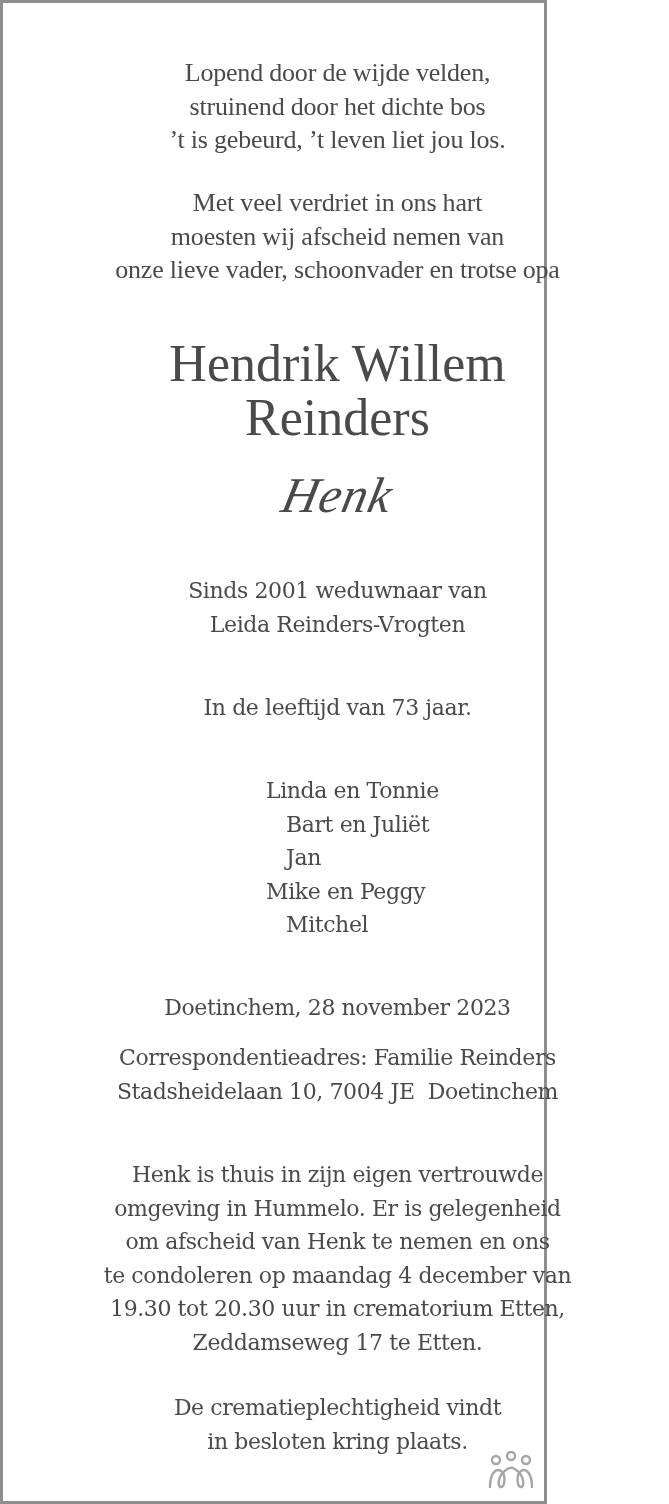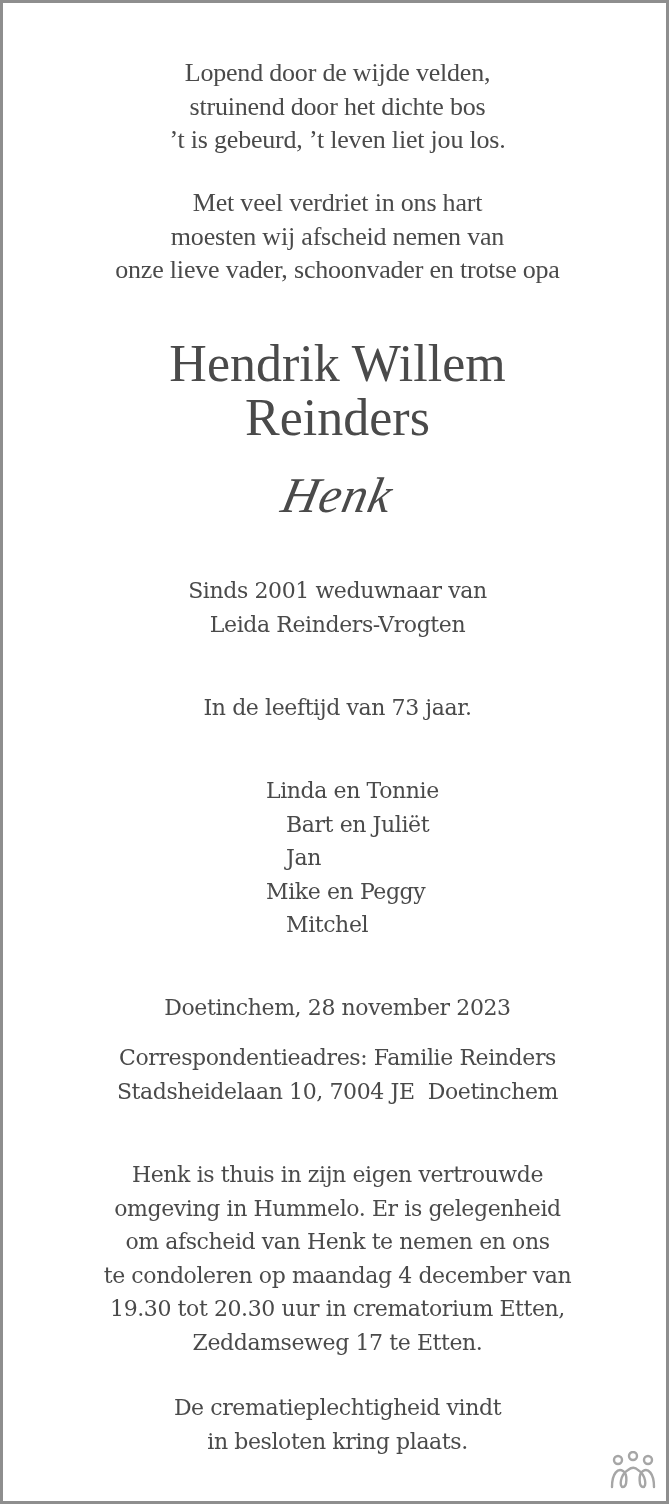--- a/index.html
+++ b/index.html
@@ -1,19 +1,19 @@
 <!DOCTYPE html>
 <html><head>
   <meta charset="utf-8">
   <style>
     html, body { margin: 0; padding: 0; background: #ffffff; }
     body { width: 669px; height: 1504px; overflow: hidden; }
     .card {
       position: absolute; left: 0; top: 0;
-      width: 669px; height: 1504px;
+      width: 547px; height: 1504px;
       box-sizing: border-box;
       border: 3px solid #8e8e8e;
       background: #ffffff;
       color: #4a4a4a;
       font-family: "DejaVu Serif", "Liberation Serif", serif;
       text-align: center;
     }
     .block { position: absolute; left: 0; width: 669px; text-align: center; }
     .line { display: block; white-space: pre; }
     .body-text { font-size: 22px; line-height: 33.5px; letter-spacing: -0.4px; }

